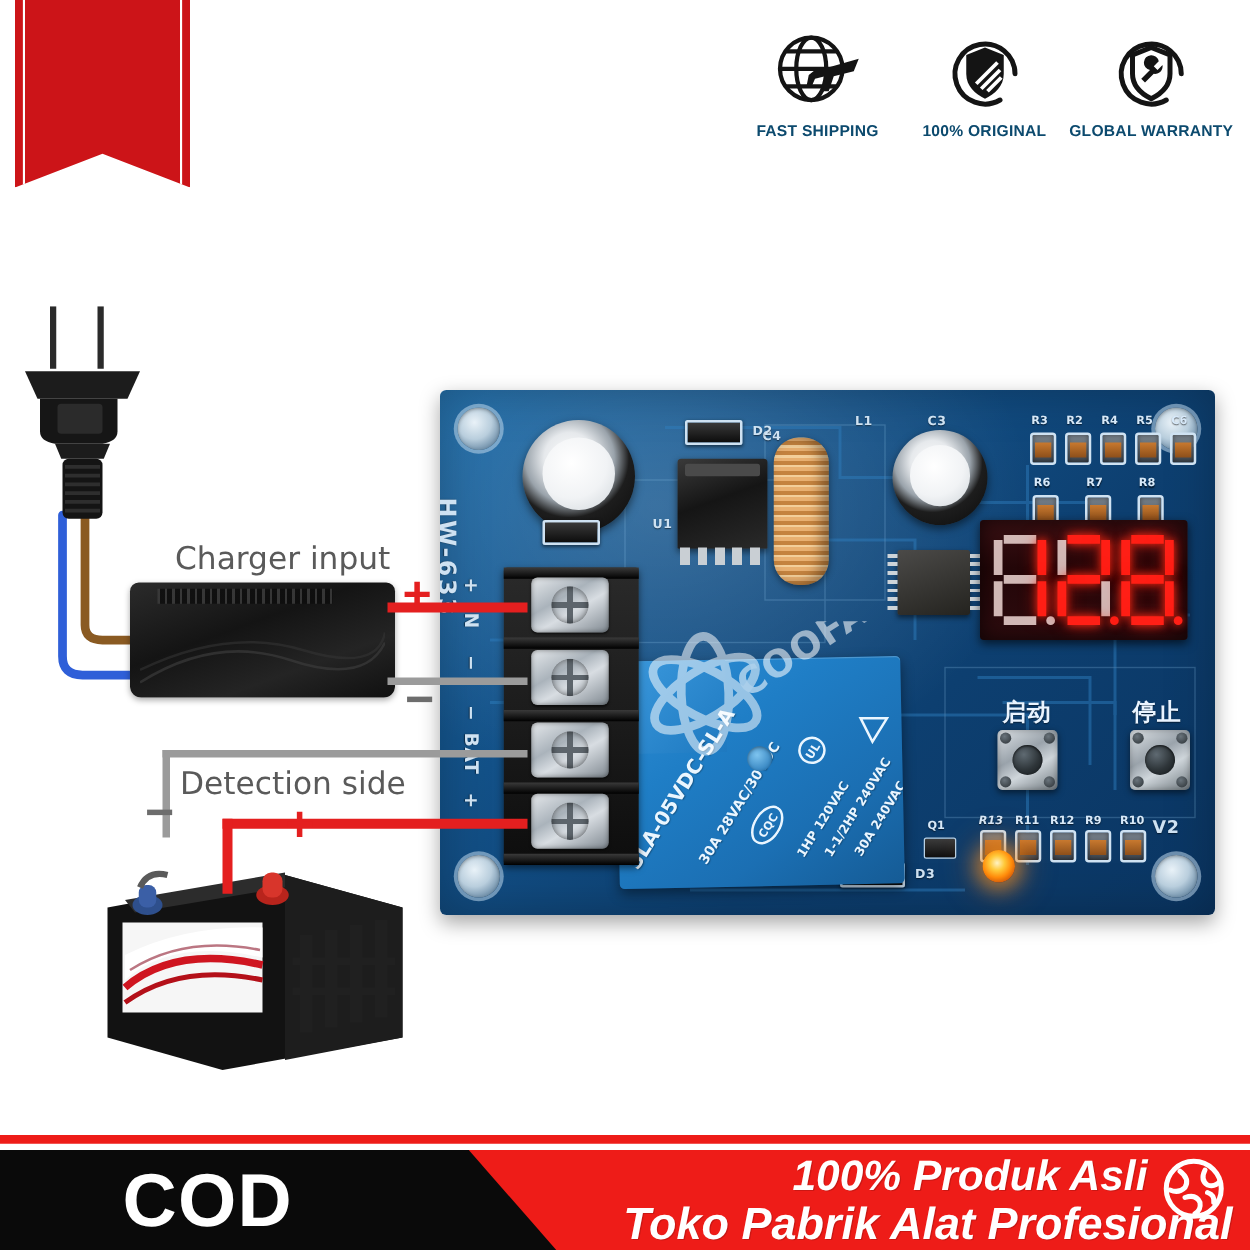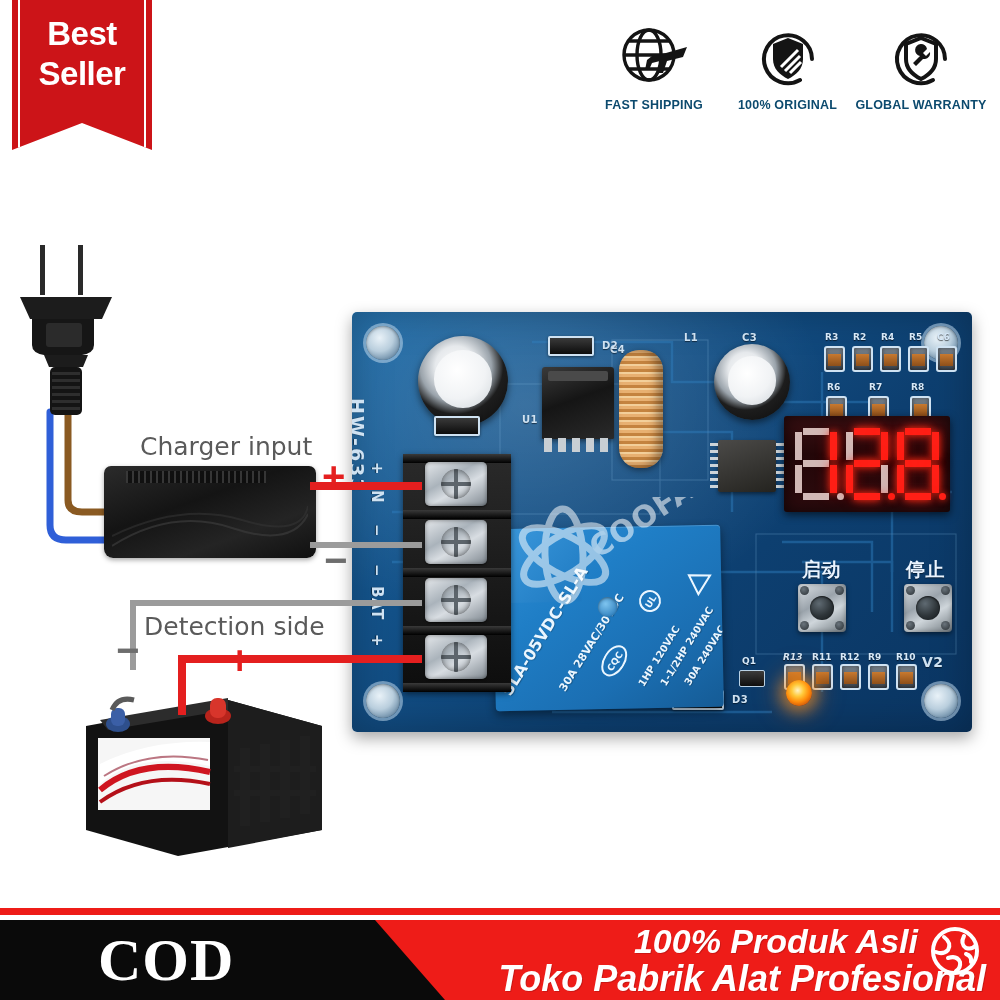--- a/index.html
+++ b/index.html
@@ -273,42 +273,38 @@
   #banner .black {
     position:absolute; left:0; top:0; width:520px; height:80px; background:#0a0a0a;
     clip-path: polygon(0 0, 100% 0, 88% 100%, 0 100%);
   }
   #banner .red {
     position:absolute; left:0; top:0; width:1000px; height:80px; background:#ee1c18;
     clip-path: polygon(37.5% 0, 100% 0, 100% 100%, 44.5% 100%);
   }
   #cod {
     position:absolute; left:98px; top:6px; color:#fff; font-size:60px; font-weight:bold;
-    letter-spacing: 1px; font-family:Liberation Serif, serif; z-index:2;
+    letter-spacing: 1px; font-family:Liberation Sans, sans-serif; z-index:2;
   }
   .bline {
     position:absolute; color:#fff; font-weight:bold; font-style:italic; z-index:2;
     font-family:"Liberation Sans", sans-serif; white-space:nowrap;
     text-shadow: 1px 1px 0 rgba(0,0,0,.15);
   }
   #bl1 { right: 82px; top: 2px; font-size: 34px; }
   #bl2 { right: 14px; top: 38px; font-size: 36px; font-style: italic; }
   #globe2 { position:absolute; right: 18px; top: 4px; z-index:2; }
 </style>
 </head>
 <body>
 
 <div id="stage">
 
   <div id="ribbon">
     <div class="inner-line"></div>
-    <div class="txt">
-      <div>Best</div>
-      <div>Seller</div>
-    </div>
   </div>
 
   <div id="badges">
 
     <div class="badge">
       <div class="glyph">
         <svg width="70" height="66" viewBox="0 0 70 66">
           <g fill="none" stroke="#141414" stroke-width="3.4">
             <circle cx="30" cy="30" r="25"></circle>
             <ellipse cx="30" cy="30" rx="12" ry="25"></ellipse>

